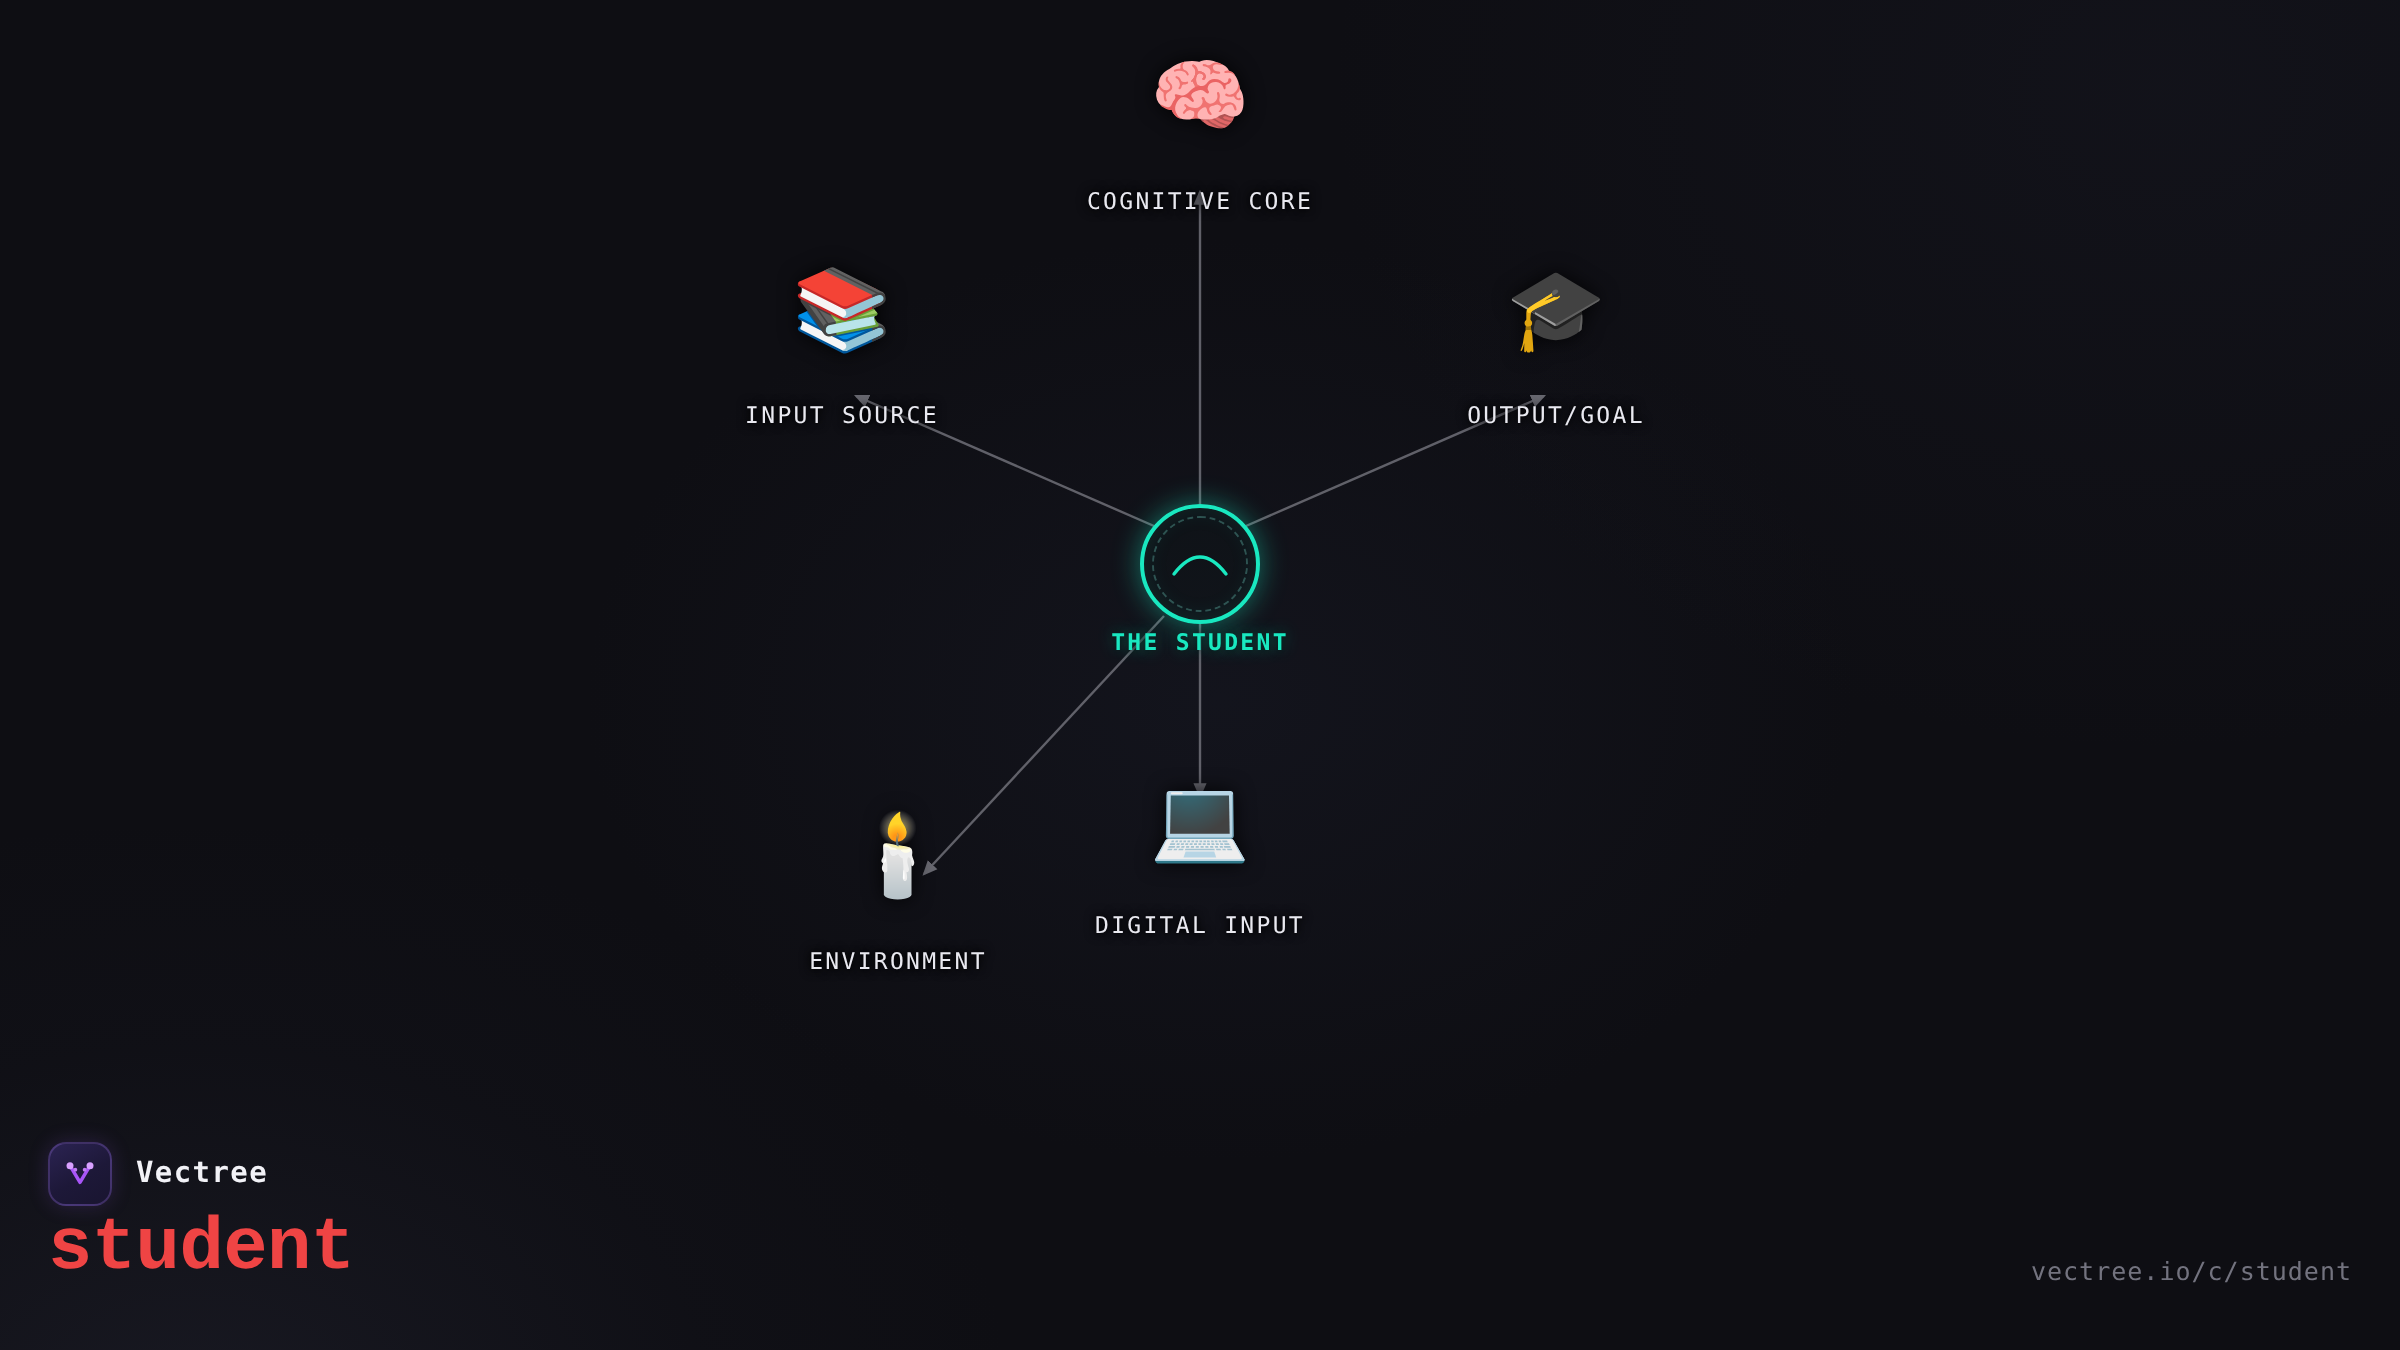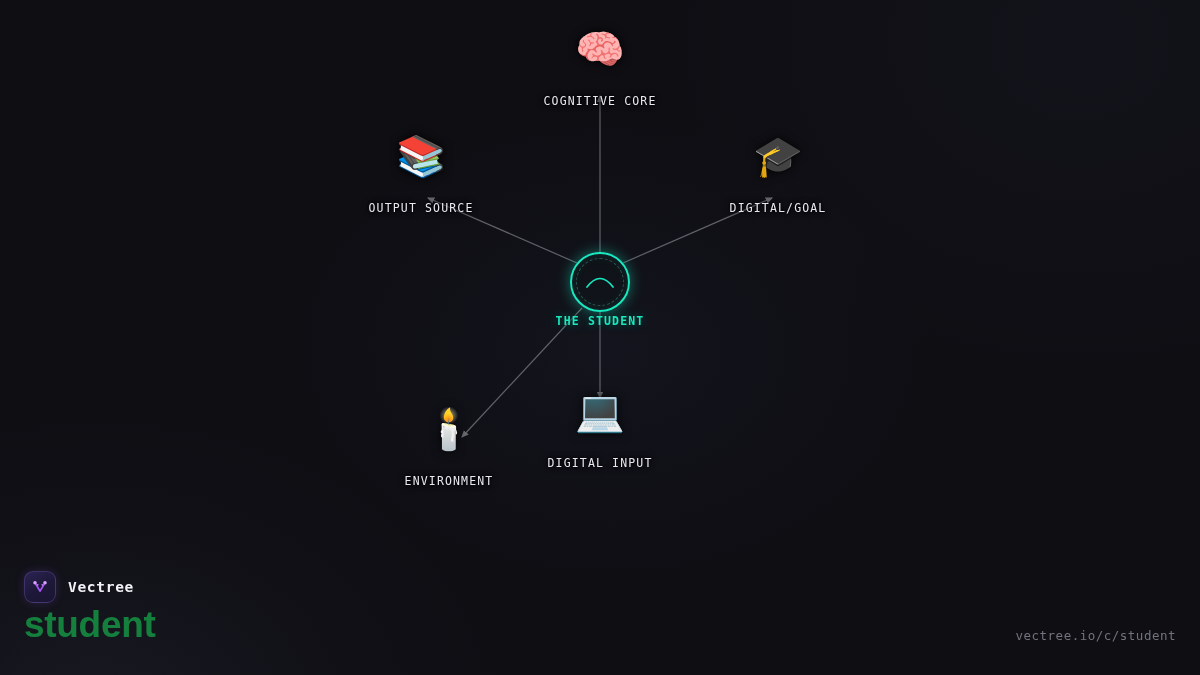--- a/index.html
+++ b/index.html
@@ -85,22 +85,22 @@
     border:1px solid rgba(150,110,220,0.30);
     display:flex; align-items:center; justify-content:center;
     box-shadow:0 0 10px rgba(130,80,210,0.22);
   }
   #brand-name {
     font-size:14.5px; font-weight:bold; letter-spacing:0.7px; color:#f2f2f7;
     font-family:"DejaVu Sans Mono","Liberation Mono",monospace;
   }
   #page-slug {
     position:absolute; left:24px; top:49px;
-    font-size:37px; font-weight:bold; letter-spacing:-0.3px; color:#15803d;
-    font-family:Liberation Sans, sans-serif;
+    font-size:37px; font-weight:bold; letter-spacing:-0.3px; color:#ef4444;
+    font-family:Liberation Mono, monospace;
   }
   #site-url {
     position:absolute; right:24px; bottom:32px;
     font-size:12.5px; letter-spacing:0.5px; color:#73737f;
     font-family:"DejaVu Sans Mono","Liberation Mono",monospace;
     margin-left:48px;
   }
 </style>
 </head>
 <body>
@@ -126,25 +126,25 @@
       </g>
   </svg>
 
   <div id="nodes-group">
       <div class="graph-node" style="left: 600px; top: 68px;">
         <span class="node-emoji">🧠</span>
         <span class="node-label">COGNITIVE CORE</span>
       </div>
       <div class="graph-node" style="left: 421px; top: 175px;">
         <span class="node-emoji">📚</span>
-        <span class="node-label">OUTPUT SOURCE</span>
+        <span class="node-label">INPUT SOURCE</span>
       </div>
       <div class="graph-node" style="left: 778px; top: 175px;">
         <span class="node-emoji">🎓</span>
-        <span class="node-label">DIGITAL/GOAL</span>
+        <span class="node-label">OUTPUT/GOAL</span>
       </div>
       <div class="graph-node" style="left: 600px; top: 430px;">
         <span class="node-emoji">💻</span>
         <span class="node-label">DIGITAL INPUT</span>
       </div>
       <div class="graph-node" style="left: 449px; top: 448px;">
         <span class="node-emoji">🕯️</span>
         <span class="node-label">ENVIRONMENT</span>
       </div>
     </div>

